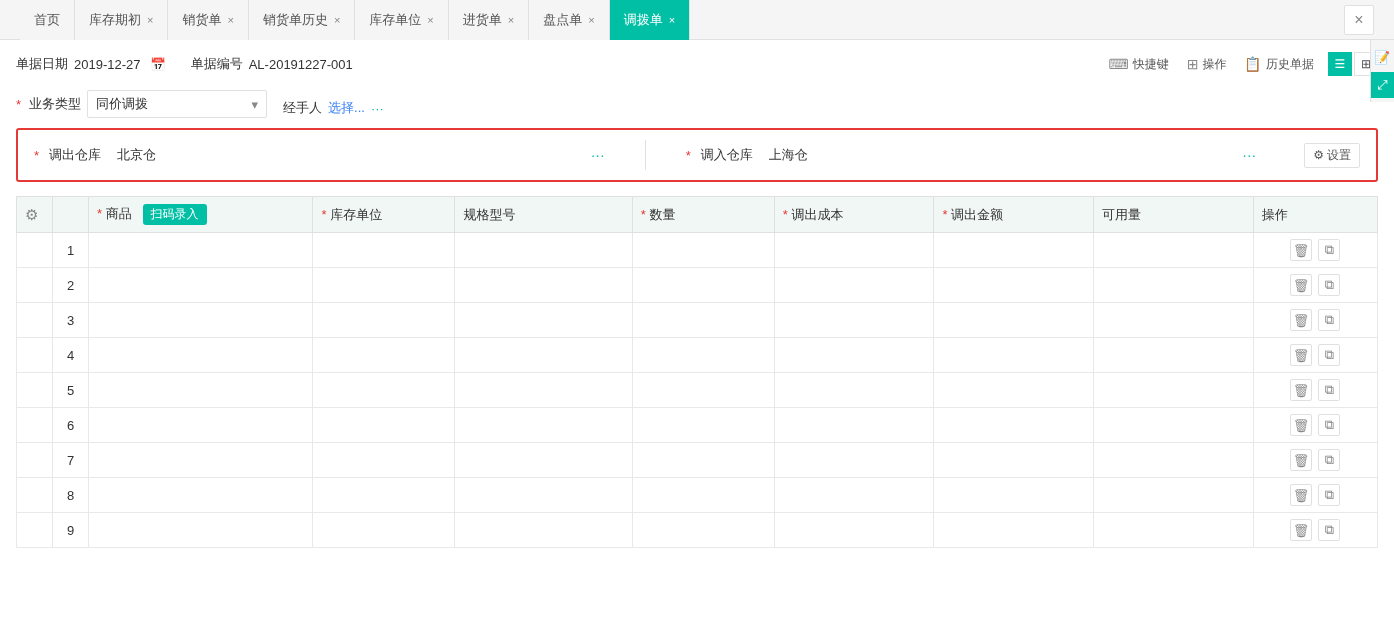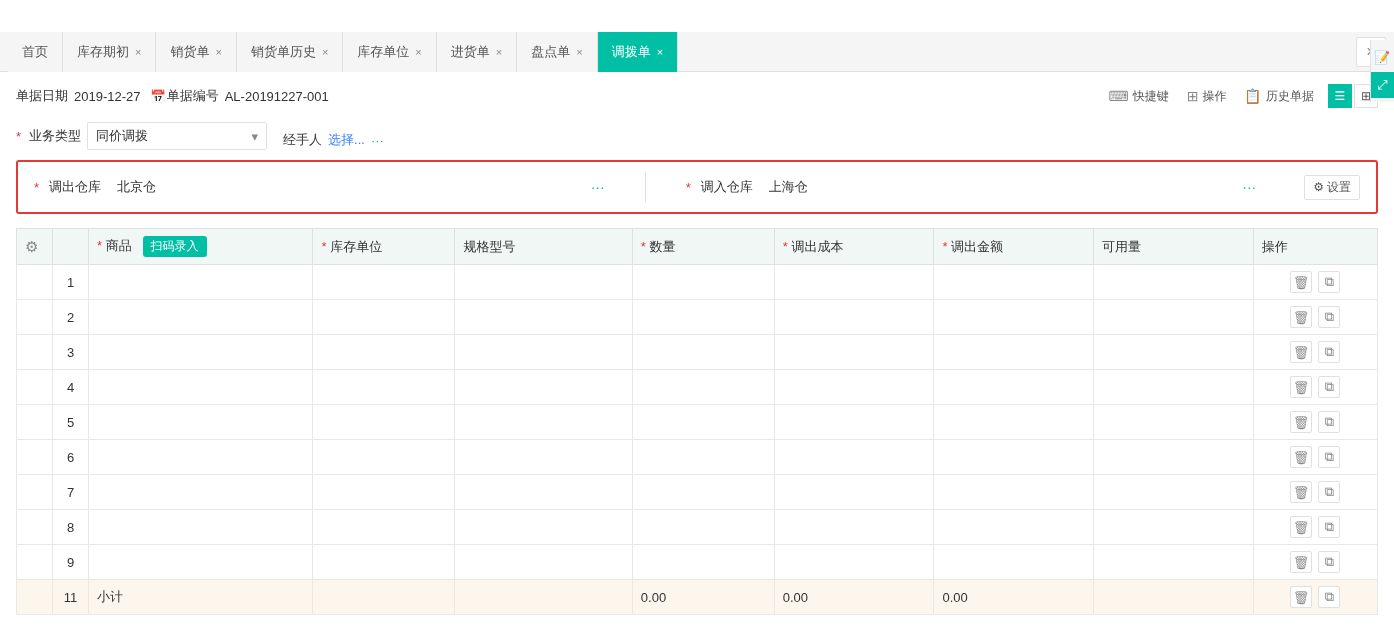--- a/index.html
+++ b/index.html
@@ -1,42 +1,42 @@
 <!DOCTYPE html>
 <html><head>
   <meta charset="utf-8">
   <style>
     * { box-sizing: border-box; margin: 0; padding: 0; }
     body { font-family: "Microsoft YaHei", "PingFang SC", Arial, sans-serif; font-size: 13px; background: #fff; color: #333; overflow: hidden; }
 
     
     .tab-bar {
       display: flex; align-items: center; background: #f5f5f5; border-bottom: 1px solid #e0e0e0;
-      height: 40px; padding: 0 8px; position: relative; margin-top: 32px;
+      height: 40px; padding: 0 20px; position: relative;
     }
     .tab-item {
       display: flex; align-items: center; padding: 0 14px; height: 40px; cursor: pointer;
       font-size: 13px; color: #555; white-space: nowrap; border-right: 1px solid #e0e0e0;
       background: #f5f5f5;
     }
     .tab-item:first-child { border-left: none; }
     .tab-item.active { background: #00bfa5; color: #fff; }
     .tab-item .close-btn { margin-left: 6px; font-size: 11px; color: #888; cursor: pointer; }
     .tab-item.active .close-btn { color: #fff; }
     .tab-bar-close {
       margin-left: auto; width: 30px; height: 30px; display: flex; align-items: center; justify-content: center;
       font-size: 16px; color: #888; cursor: pointer; border: 1px solid #e0e0e0; background: #fff; border-radius: 2px;
     }
 
     
     .main-content { padding: 12px 16px; background: #fff; }
 
     
     .form-header {
-      display: flex; margin-bottom: 14px; flex-wrap: wrap;
+      display: flex; gap: 24px; margin-bottom: 14px; flex-wrap: wrap;
     }
     .form-field { display: flex; align-items: center; gap: 6px; }
     .form-label { color: #333; font-size: 13px; }
     .form-value { color: #333; font-size: 13px; }
     .calendar-icon { color: #00bfa5; cursor: pointer; margin-left: 4px; }
 
     
     .header-toolbar {
       margin-left: auto; display: flex; align-items: center; gap: 10px;
     }
@@ -418,37 +418,20 @@
             <td></td>
             <td></td>
             <td></td>
             <td>
               <div class="op-cell">
                 <span class="op-icon">🗑</span>
                 <span class="op-icon">⧉</span>
               </div>
             </td>
           </tr>
-          <tr class="subtotal-row">
-            <td style="text-align: center;"></td>
-            <td class="row-num" style="text-align: center;">11</td>
-            <td style="background-color: rgb(253, 246, 236);">小计</td>
-            <td style="background-color: rgb(253, 246, 236);"></td>
-            <td></td>
-            <td>0.00</td>
-            <td style="background-color: rgb(253, 246, 236);">0.00</td>
-            <td>0.00</td>
-            <td></td>
-            <td>
-              <div class="op-cell">
-                <span class="op-icon">🗑</span>
-                <span class="op-icon">⧉</span>
-              </div>
-            </td>
-          </tr>
         </tbody>
     </table>
   </div>
 
 </div>
 
 <div class="right-sidebar">
   <div class="sidebar-icon">📝</div>
   <div class="sidebar-icon teal">⤢</div>
 </div>

